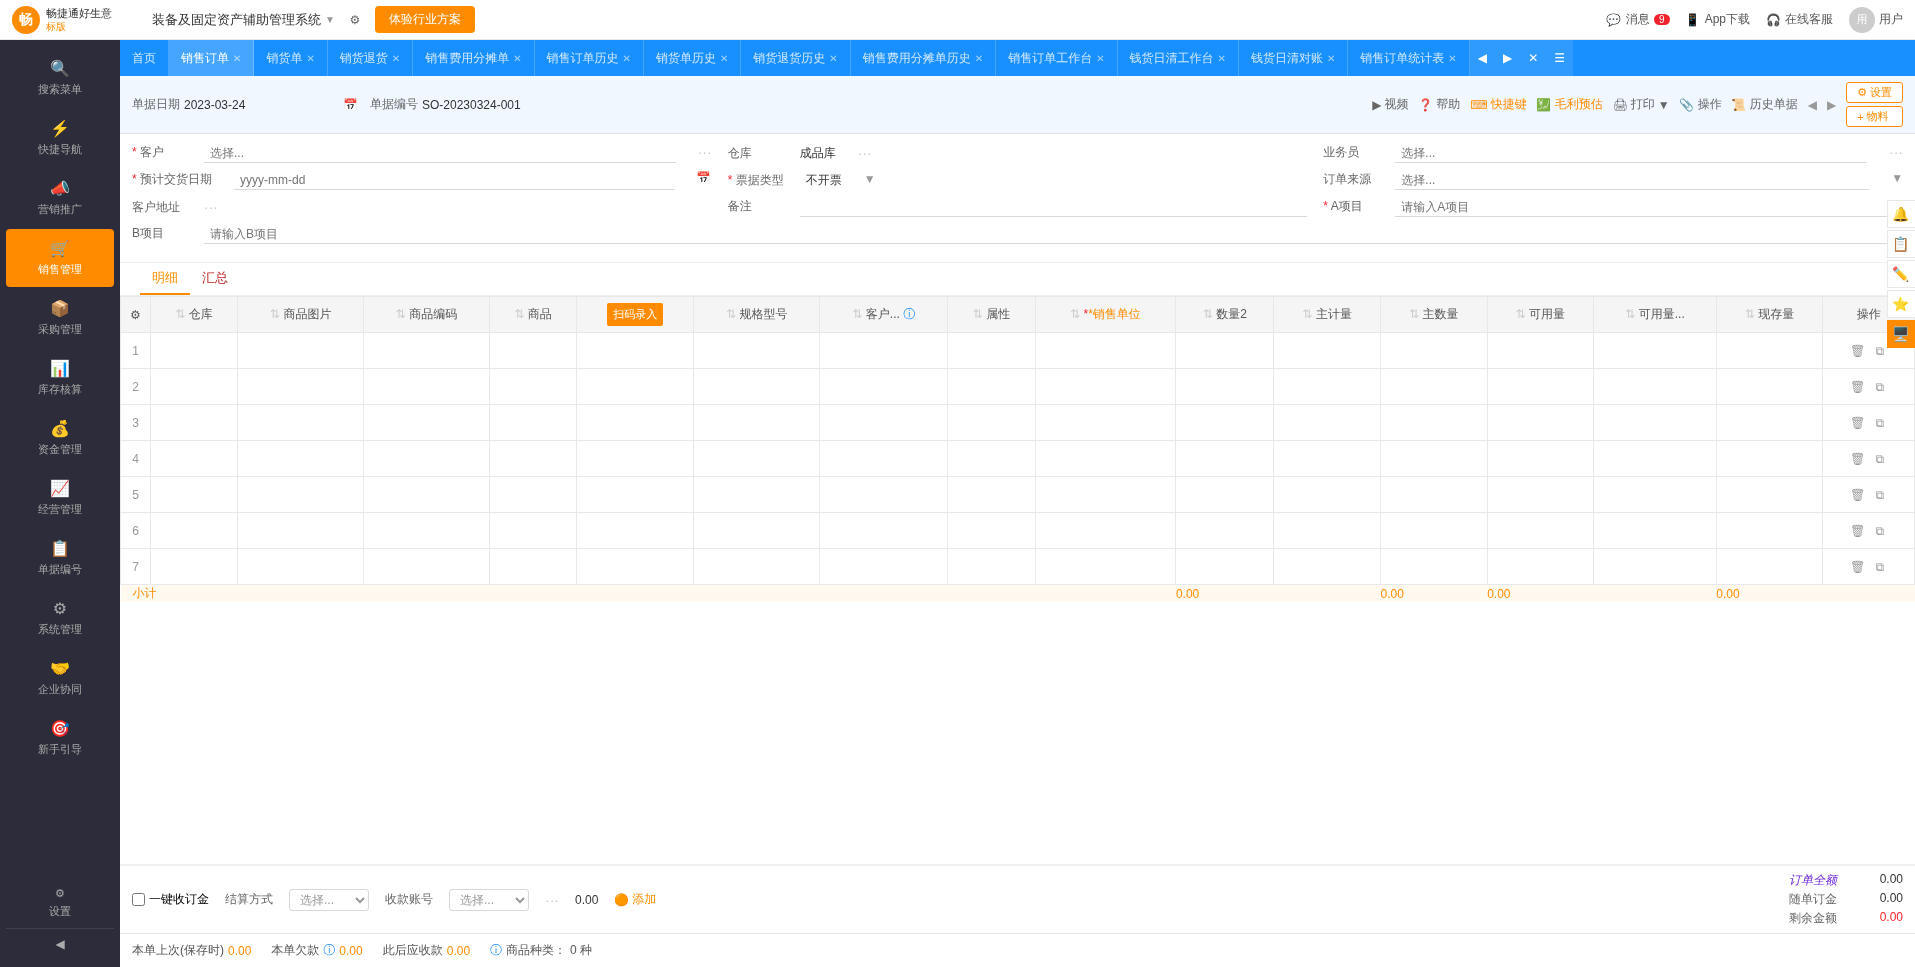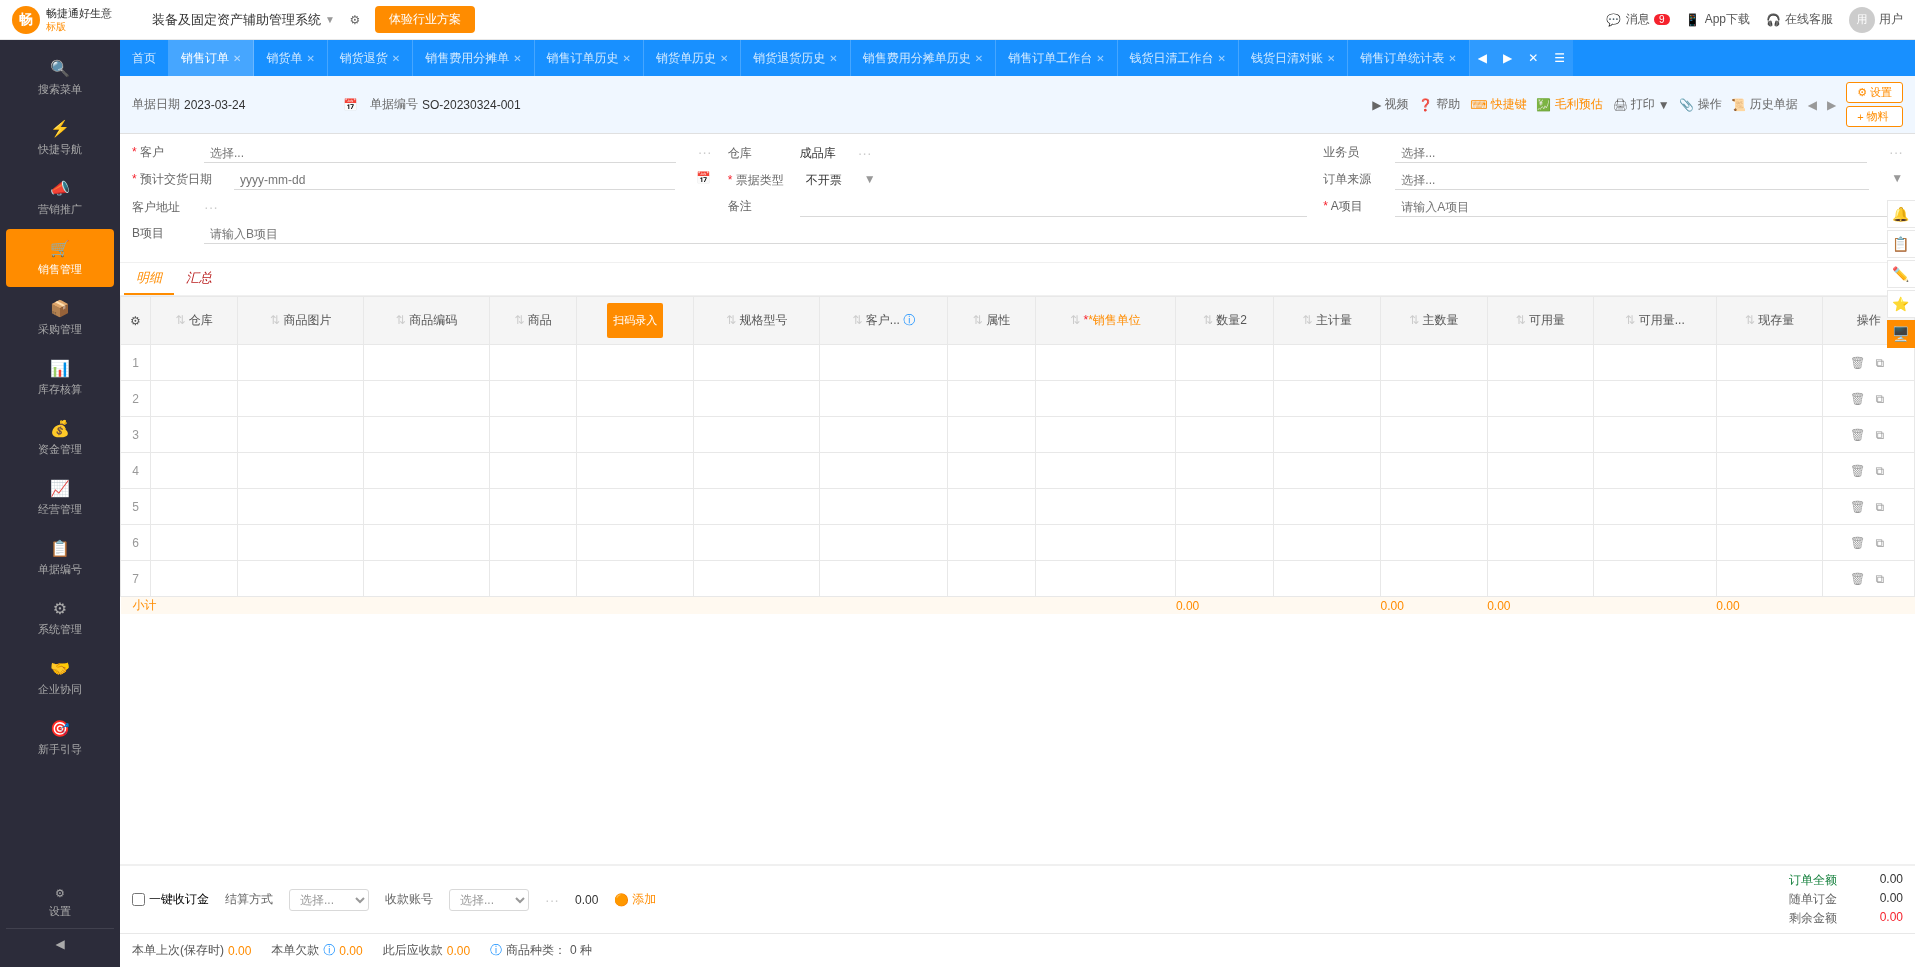--- a/index.html
+++ b/index.html
@@ -298,23 +298,22 @@
       background: transparent;
       flex: 1;
       outline: none;
     }
     .form-dots { color: #ccc; font-size: 14px; cursor: pointer; }
 
     
     .detail-tabs {
       display: flex;
       border-bottom: 1px solid #f0f0f0;
-      padding: 0 4px;
+      padding: 0 20px;
       background: #fff;
-      font-style: italic;
     }
     .detail-tab {
       padding: 6px 12px;
       font-size: 13px;
       cursor: pointer;
       color: #b91c1c;
       border-bottom: 2px solid transparent;
     }
     .detail-tab.active {
       color: #ff8c00;
@@ -345,21 +344,21 @@
       top: 0;
       z-index: 2;
     }
     thead th.orange-header {
       color: #ff8c00;
     }
     .scan-btn {
       background: #ff8c00;
       color: white;
       border: none;
-      padding: 10px 6px;
+      padding: 4px 6px;
       border-radius: 2px;
       font-size: 11px;
       cursor: pointer;
     }
     tbody td {
       border: 1px solid #e8e8e8;
       padding: 6px 8px;
       text-align: center;
       height: 36px;
     }
@@ -1039,21 +1038,21 @@
         </select>
         <span class="form-dots">···</span>
         <span style="font-size:12px;color:#333;">0.00</span>
         <div class="add-btn">
           <span style="color:#ff8c00;">🟠</span>
           <span>添加</span>
         </div>
 
         <div style="margin-left:auto;display:flex;flex-direction:column;gap:2px;align-items:flex-end;">
           <div style="display:flex;gap:16px;font-size:12px;">
-            <span style="color:#15803d;">订单全额</span>
+            <span style="color:#6d28d9;font-style:italic;">订单全额</span>
             <span style="color:#333;min-width:50px;text-align:right;">0.00</span>
           </div>
           <div style="display:flex;gap:16px;font-size:12px;">
             <span style="color:#666;">随单订金</span>
             <span style="color:#333;min-width:50px;text-align:right;">0.00</span>
           </div>
           <div style="display:flex;gap:16px;font-size:12px;">
             <span style="color:#666;">剩余金额</span>
             <span style="color:#f5222d;min-width:50px;text-align:right;font-weight:500;">0.00</span>
           </div>

